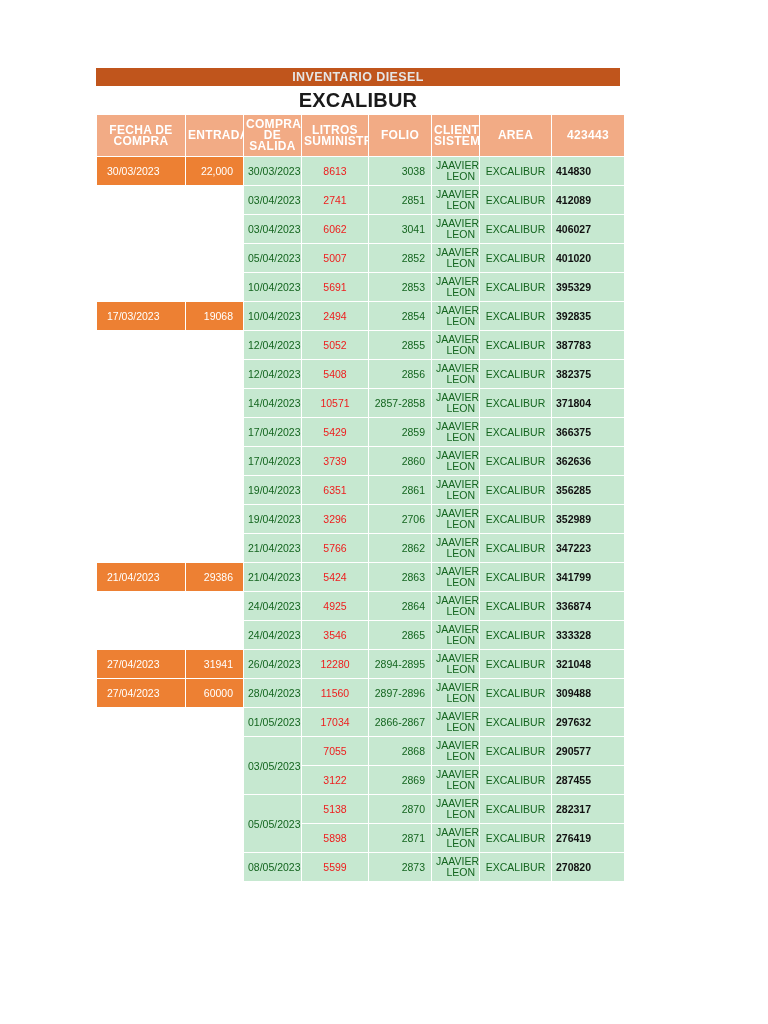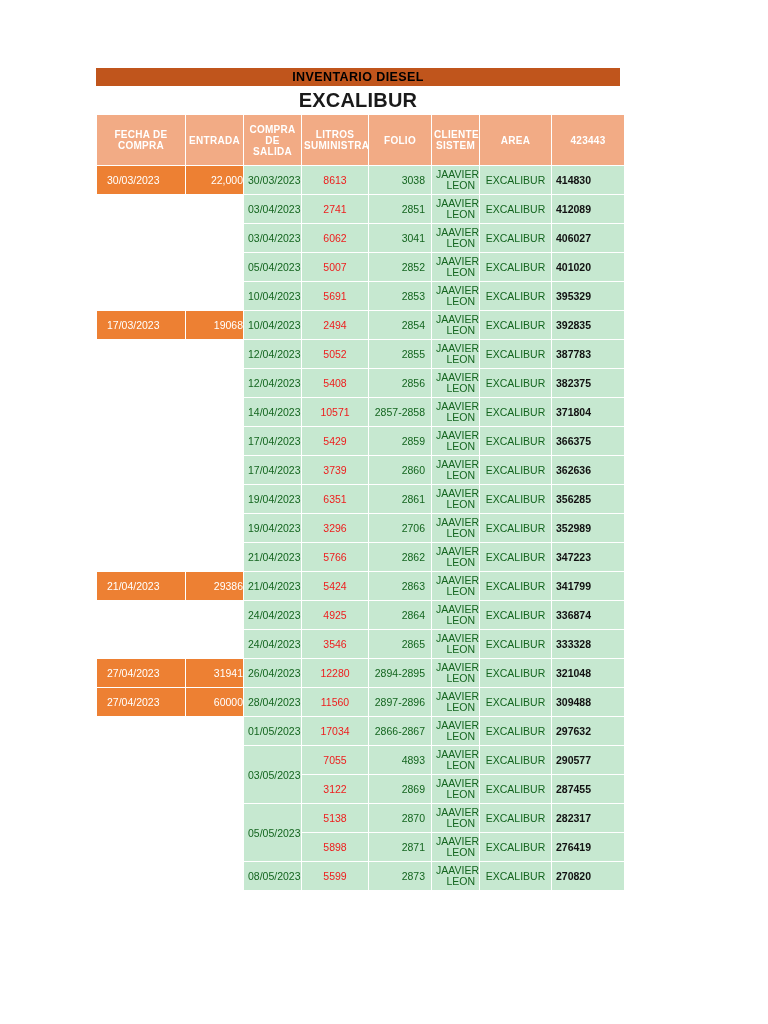--- a/index.html
+++ b/index.html
@@ -18,21 +18,21 @@
   .sheet {
     position: absolute;
     left: 96px;
     top: 68px;
     width: 524px;
   }
 
   
   .title-bar {
     background: #c0551c;
-    color: #000000;
+    color: #e5e5e5;
     font-size: 12.5px;
     font-weight: bold;
     letter-spacing: 0.4px;
     text-align: center;
     height: 18px;
     line-height: 18px;
   }
   .subtitle-bar {
     background: #ffffff;
     color: #1a1a1a;
@@ -69,39 +69,39 @@
   col.c-folio        { width: 62px; }
   col.c-cliente      { width: 47px; }
   col.c-area         { width: 71px; }
   col.c-saldo        { width: 72px; }
 
   
   tr.head td {
     background: #f2ab85;
     color: #ffffff;
     font-weight: bold;
-    font-size: 10px;
+    font-size: 12px;
     text-align: center;
     line-height: 11px;
     letter-spacing: 0.3px;
-    height: 50px;
+    height: 41px;
     padding: 2px 2px;
   }
 
   
   .blank {
     background: #ffffff;
   }
   .orange {
     background: #ed8033;
     color: #ffffff;
     font-size: 10.5px;
   }
   .orange.left  { text-align: left; padding-left: 10px; }
-  .orange.right { text-align: right; padding-right: 0; }
+  .orange.right { text-align: right; padding-right: 10px; }
 
   .green {
     background: #c6e8d0;
     color: #14651f;
   }
   .green.ctr   { text-align: center; }
   .green.right { text-align: right; padding-right: 6px; }
 
   .litros {
     background: #c6e8d0;
@@ -360,21 +360,21 @@
           <td class="green right">2866-2867</td>
           <td class="cliente">JAAVIER LEON</td>
           <td class="area">EXCALIBUR</td>
           <td class="saldo">297632</td>
         </tr>
         <tr>
           <td class="blank"></td>
           <td class="blank"></td>
           <td class="green ctr" rowspan="2">03/05/2023</td>
           <td class="litros">7055</td>
-          <td class="green right">4893</td>
+          <td class="green right">2868</td>
           <td class="cliente">JAAVIER LEON</td>
           <td class="area">EXCALIBUR</td>
           <td class="saldo">290577</td>
         </tr>
         <tr>
           <td class="blank"></td>
           <td class="blank"></td>
           <td class="litros">3122</td>
           <td class="green right">2869</td>
           <td class="cliente">JAAVIER LEON</td>

